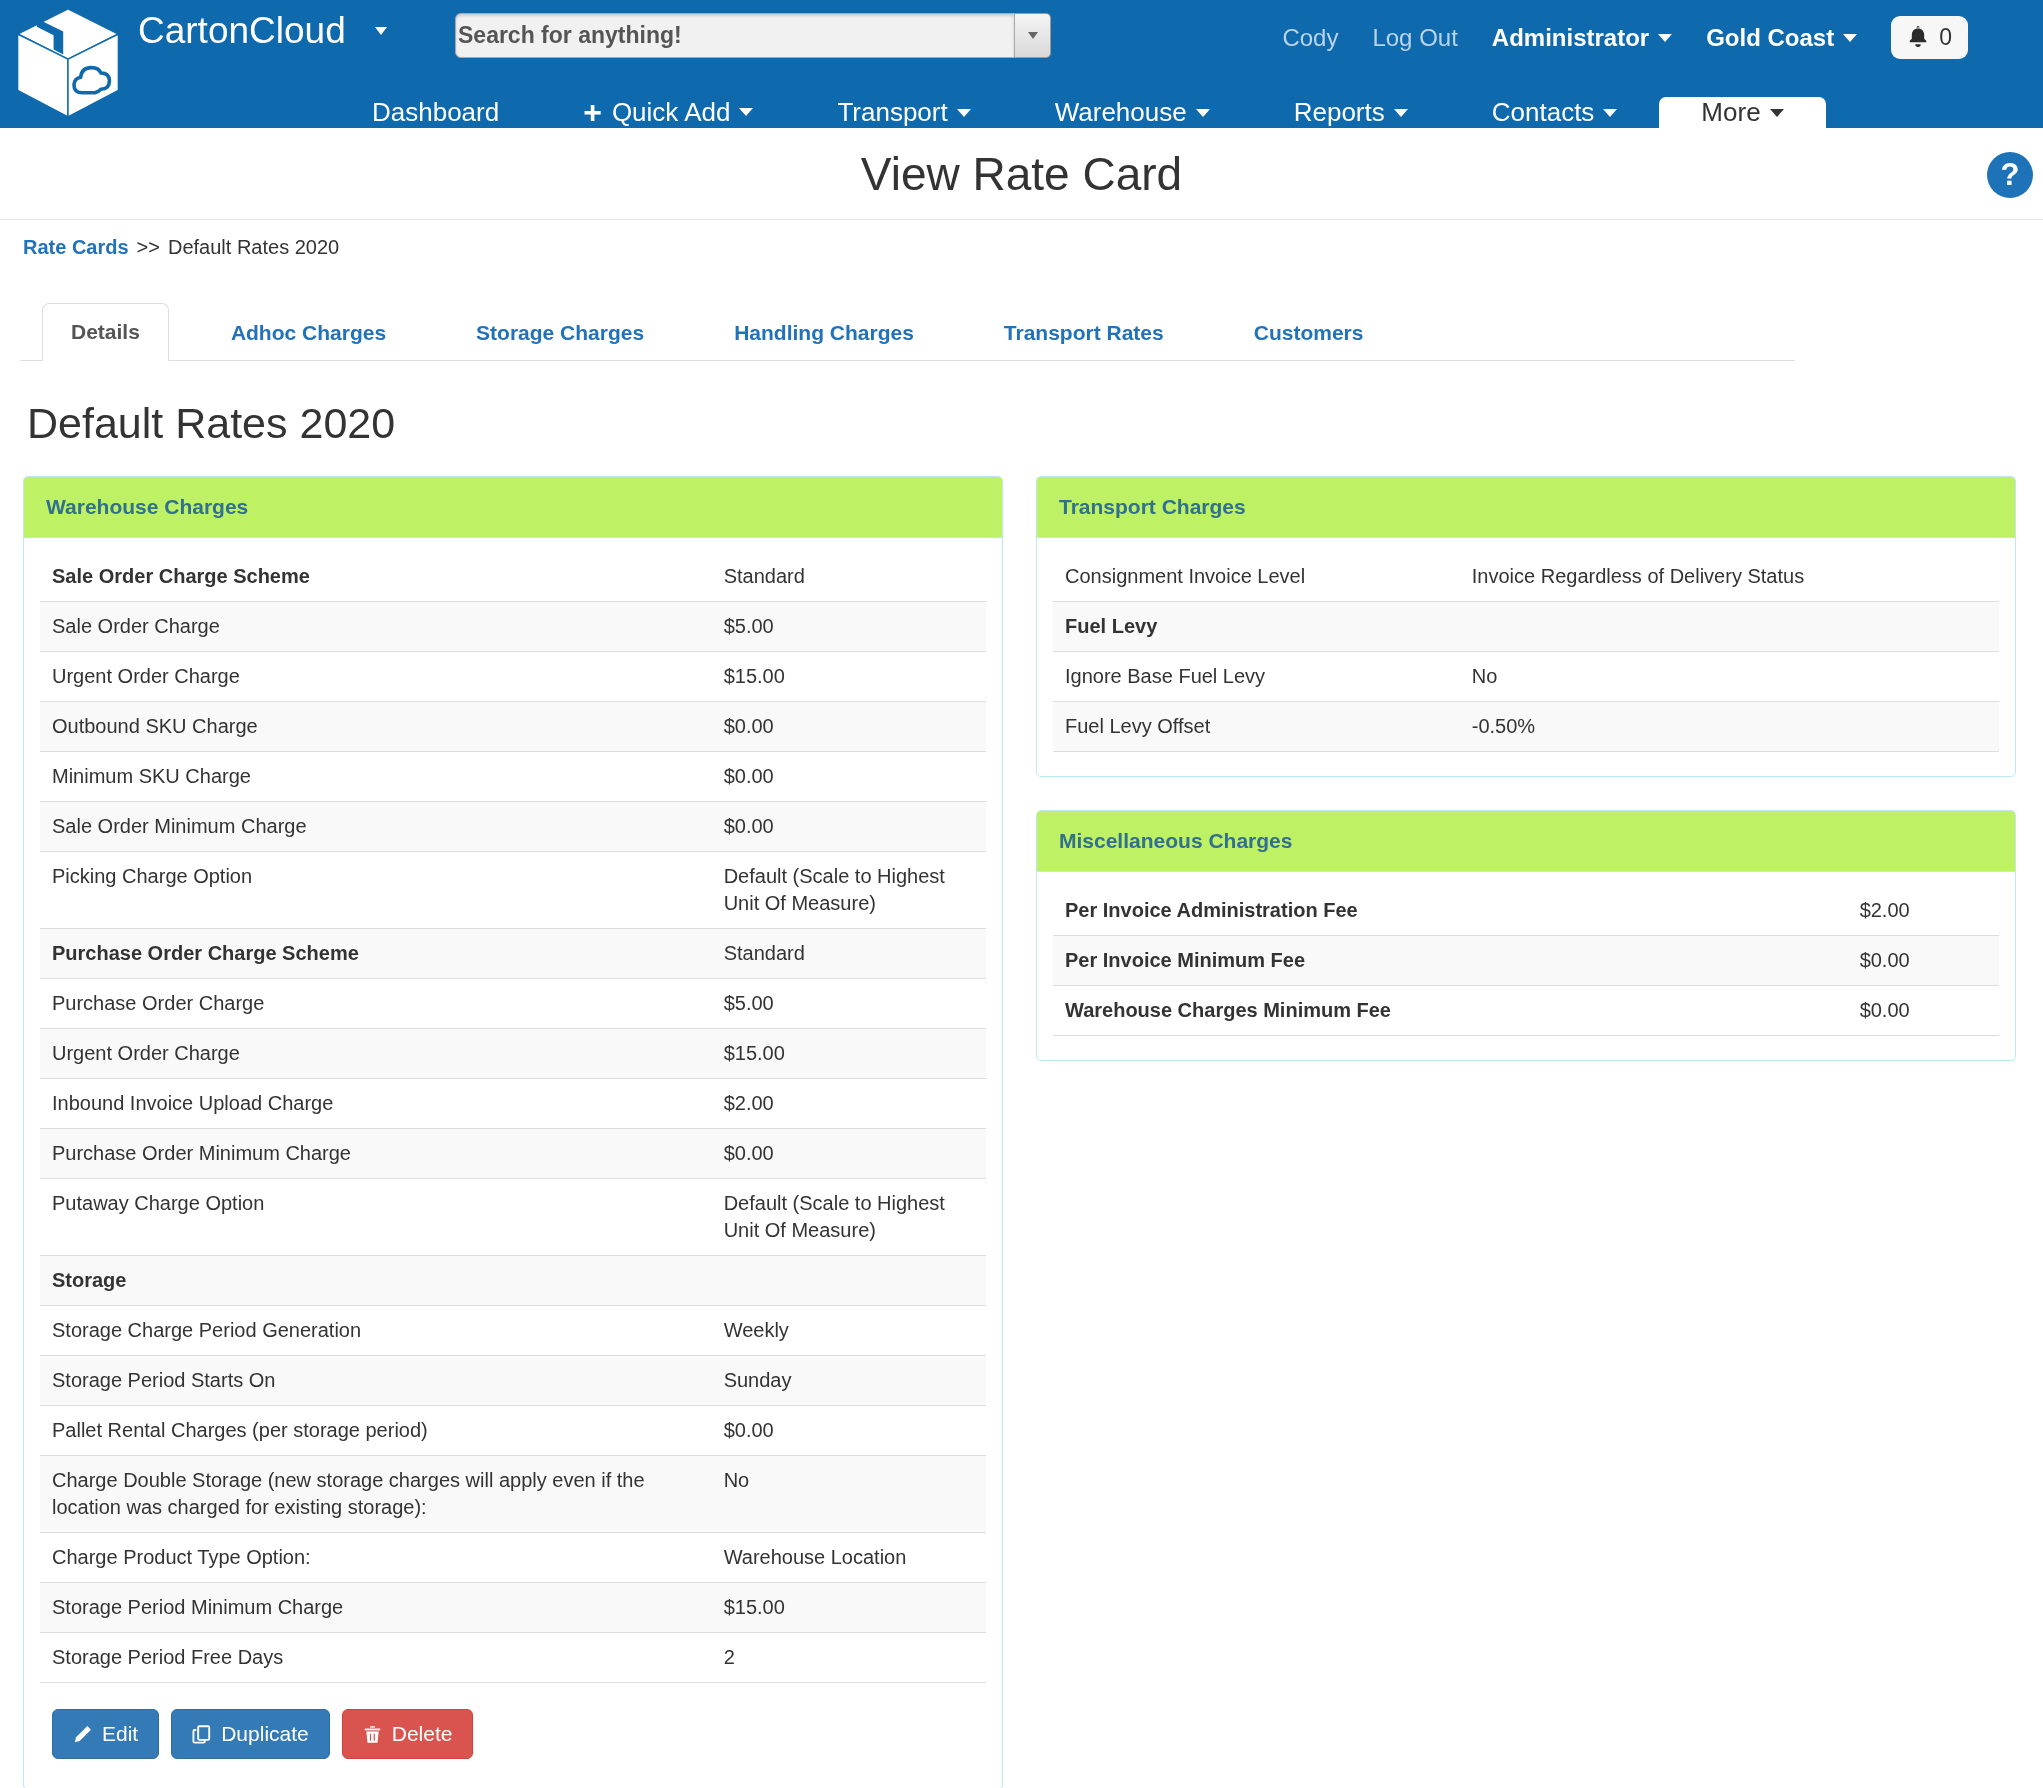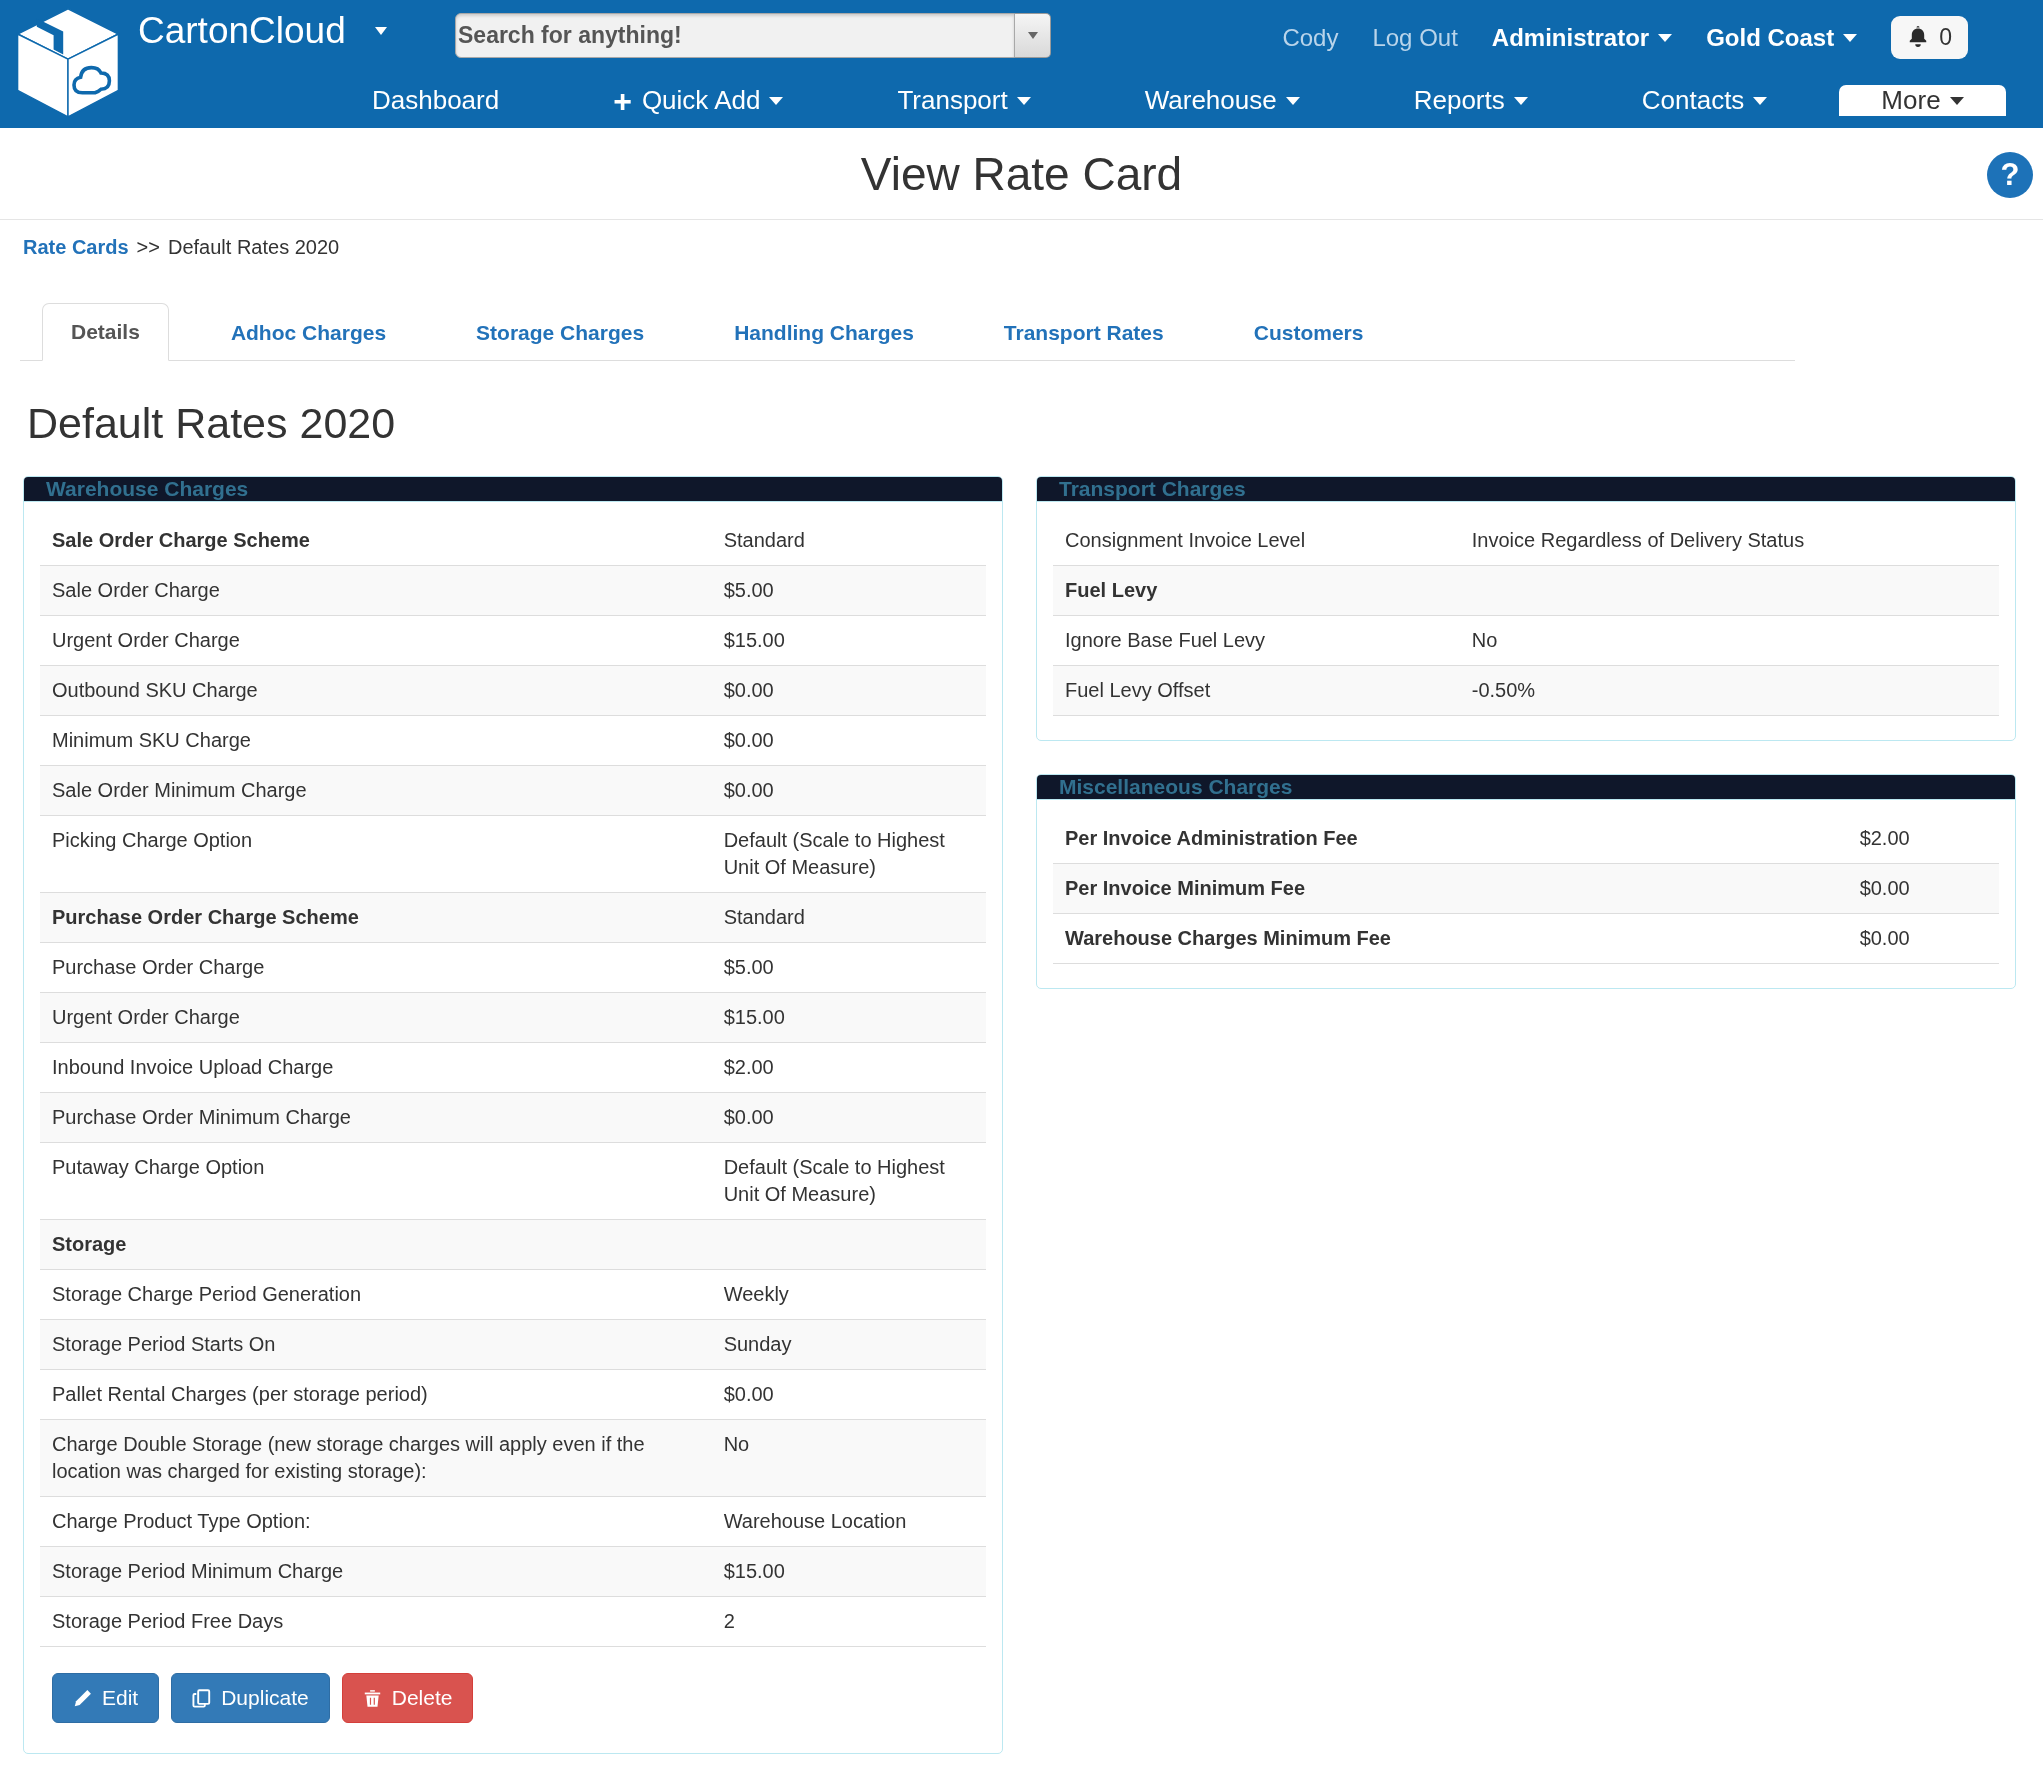--- a/index.html
+++ b/index.html
@@ -27,21 +27,21 @@
                display: flex; align-items: center; justify-content: center; cursor: pointer; }
   .search-dd .caret { margin: 0; color: #666; border-top-width: 7px; border-left-width: 5px; border-right-width: 5px; }
 
   .top-right { position: absolute; right: 75px; top: 16px; display: flex; align-items: center; gap: 34px; }
   .top-link { color: #b9d4ea; font-size: 24px; text-decoration: none; cursor: pointer; }
   .top-link.strong { color: #fff; font-weight: bold; display: flex; align-items: center; }
   .bell-pill { display: flex; align-items: center; gap: 10px; background: #f7f7f7; border: none;
                border-radius: 9px; padding: 8px 16px; cursor: pointer; }
   .bell-count { font-size: 23px; color: #333; }
 
-  .nav-menu { position: absolute; left: 330px; bottom: 0; height: 55px; display: flex; align-items: center; gap: 30px; }
+  .nav-menu { position: absolute; left: 330px; bottom: 0; height: 55px; display: flex; align-items: flex-end; }
   .nav-item { display: flex; align-items: center; padding: 0 42px; color: #fff; font-size: 26px;
               text-decoration: none; cursor: pointer; white-space: nowrap; }
   .nav-item .plus { font-size: 32px; font-weight: bold; margin-right: 10px; line-height: 1; }
   .nav-item.active { background: #fff; color: #333; border-radius: 7px 7px 0 0; }
 
   
   .title-strip { position: relative; height: 92px; background: #fff; border-bottom: 1px solid #e5e5e5;
                  display: flex; align-items: center; justify-content: center; }
   .page-title { font-size: 46px; font-weight: 500; color: #333; }
   .help-circle { position: absolute; right: 10px; top: 24px; width: 46px; height: 46px; border-radius: 50%;
@@ -62,22 +62,22 @@
   .tab.active { color: #555; background: #fff; border: 1px solid #ddd; border-bottom: 1px solid #fff;
                 border-radius: 7px 7px 0 0; }
 
   
   .page-heading { margin: 38px 0 28px 27px; font-size: 43px; font-weight: 500; color: #333; }
   .columns { display: flex; align-items: flex-start; padding: 0 23px; gap: 33px; }
   .col { flex: 0 0 980px; width: 980px; display: flex; flex-direction: column; gap: 33px; }
 
   
   .panel { border: 1px solid #bce8f1; border-radius: 5px; background: #fff; }
-  .panel-heading { background: #0f172a; color: #31708f; font-size: 21px; font-weight: bold;
-                   padding: 0 22px; border-bottom: 1px solid #bce8f1; border-radius: 4px 4px 0 0; }
+  .panel-heading { background: #bef264; color: #31708f; font-size: 21px; font-weight: bold;
+                   padding: 18px 22px; border-bottom: 1px solid #bce8f1; border-radius: 4px 4px 0 0; }
   .panel-body { padding: 14px 16px 24px; }
   table.kv { width: 100%; border-collapse: collapse; }
   table.kv td { padding: 11px 12px; font-size: 20px; color: #333; border-bottom: 1px solid #ddd;
                 vertical-align: top; line-height: 1.35; }
   tr.striped { background: #f9f9f9; }
   tr.bold-label td.lbl { font-weight: bold; }
   .warehouse td.lbl { width: 71%; }
   .transport td.lbl { width: 43%; }
   .misc td.lbl { width: 84%; }
 

